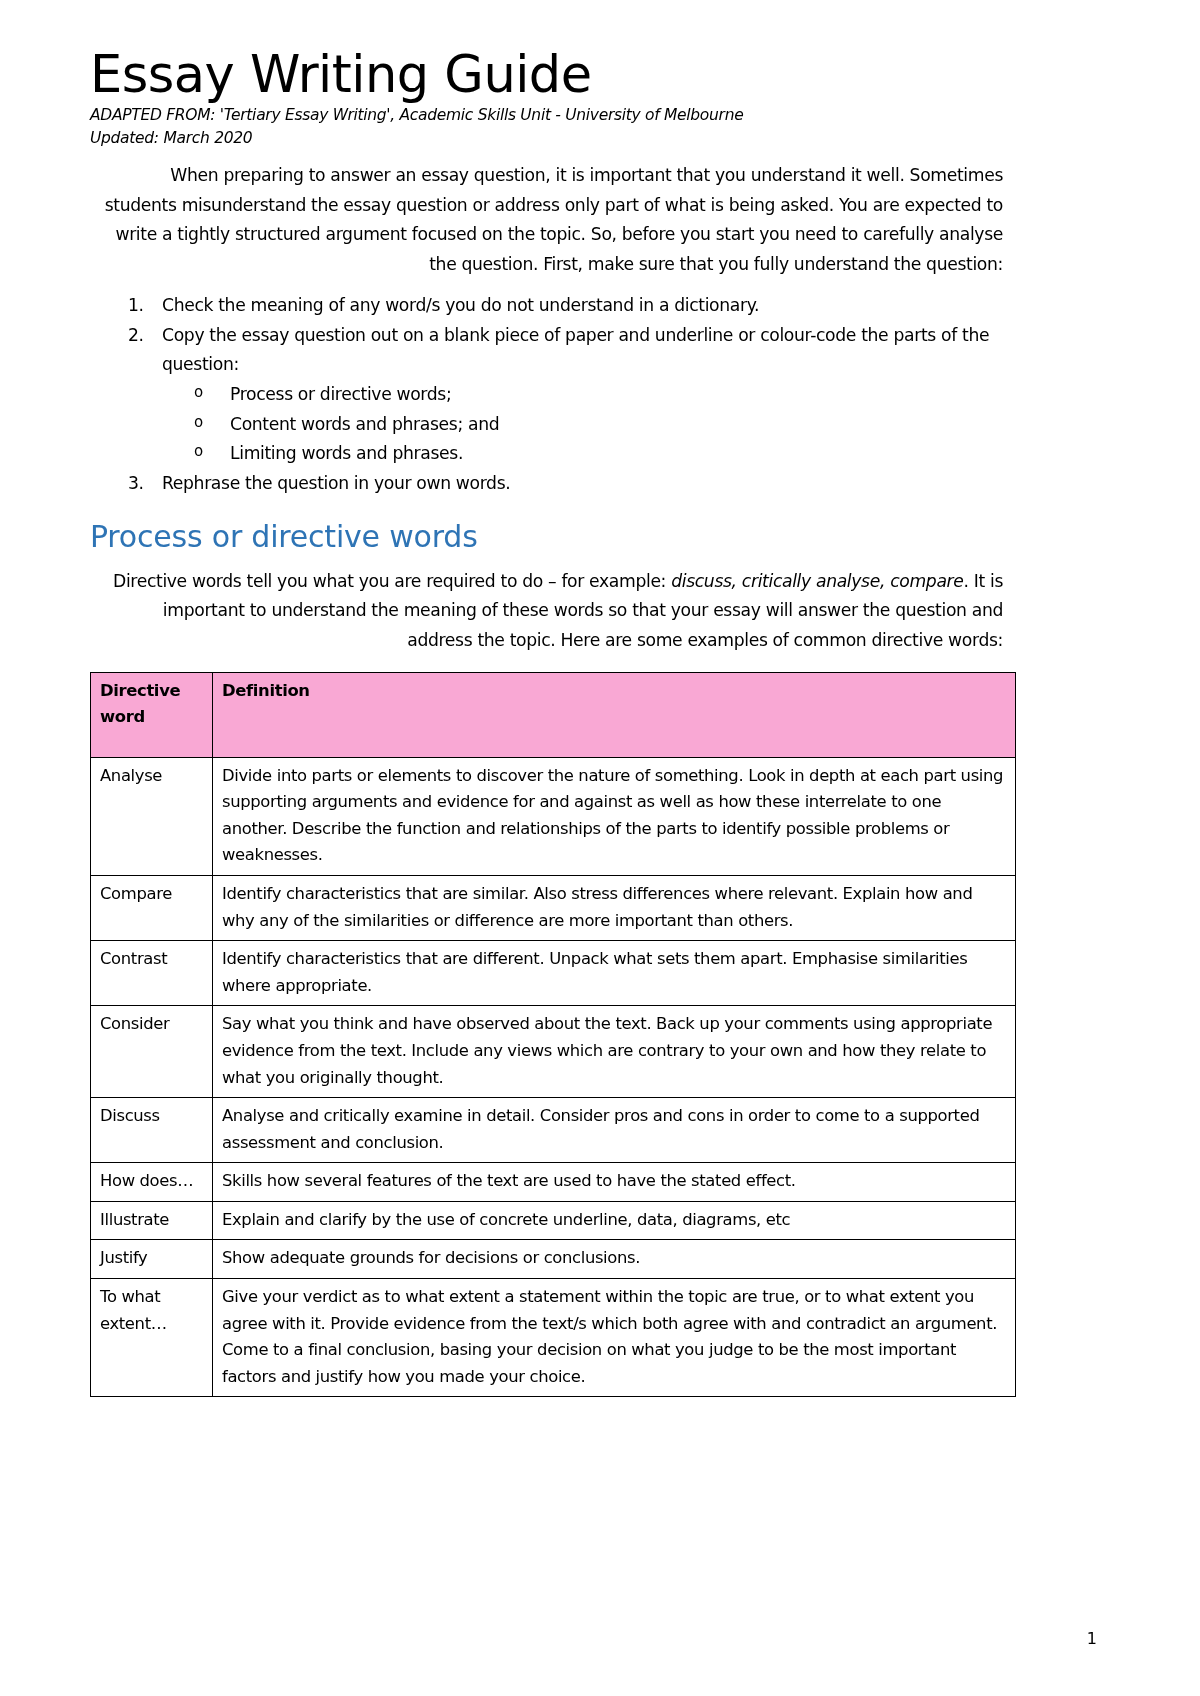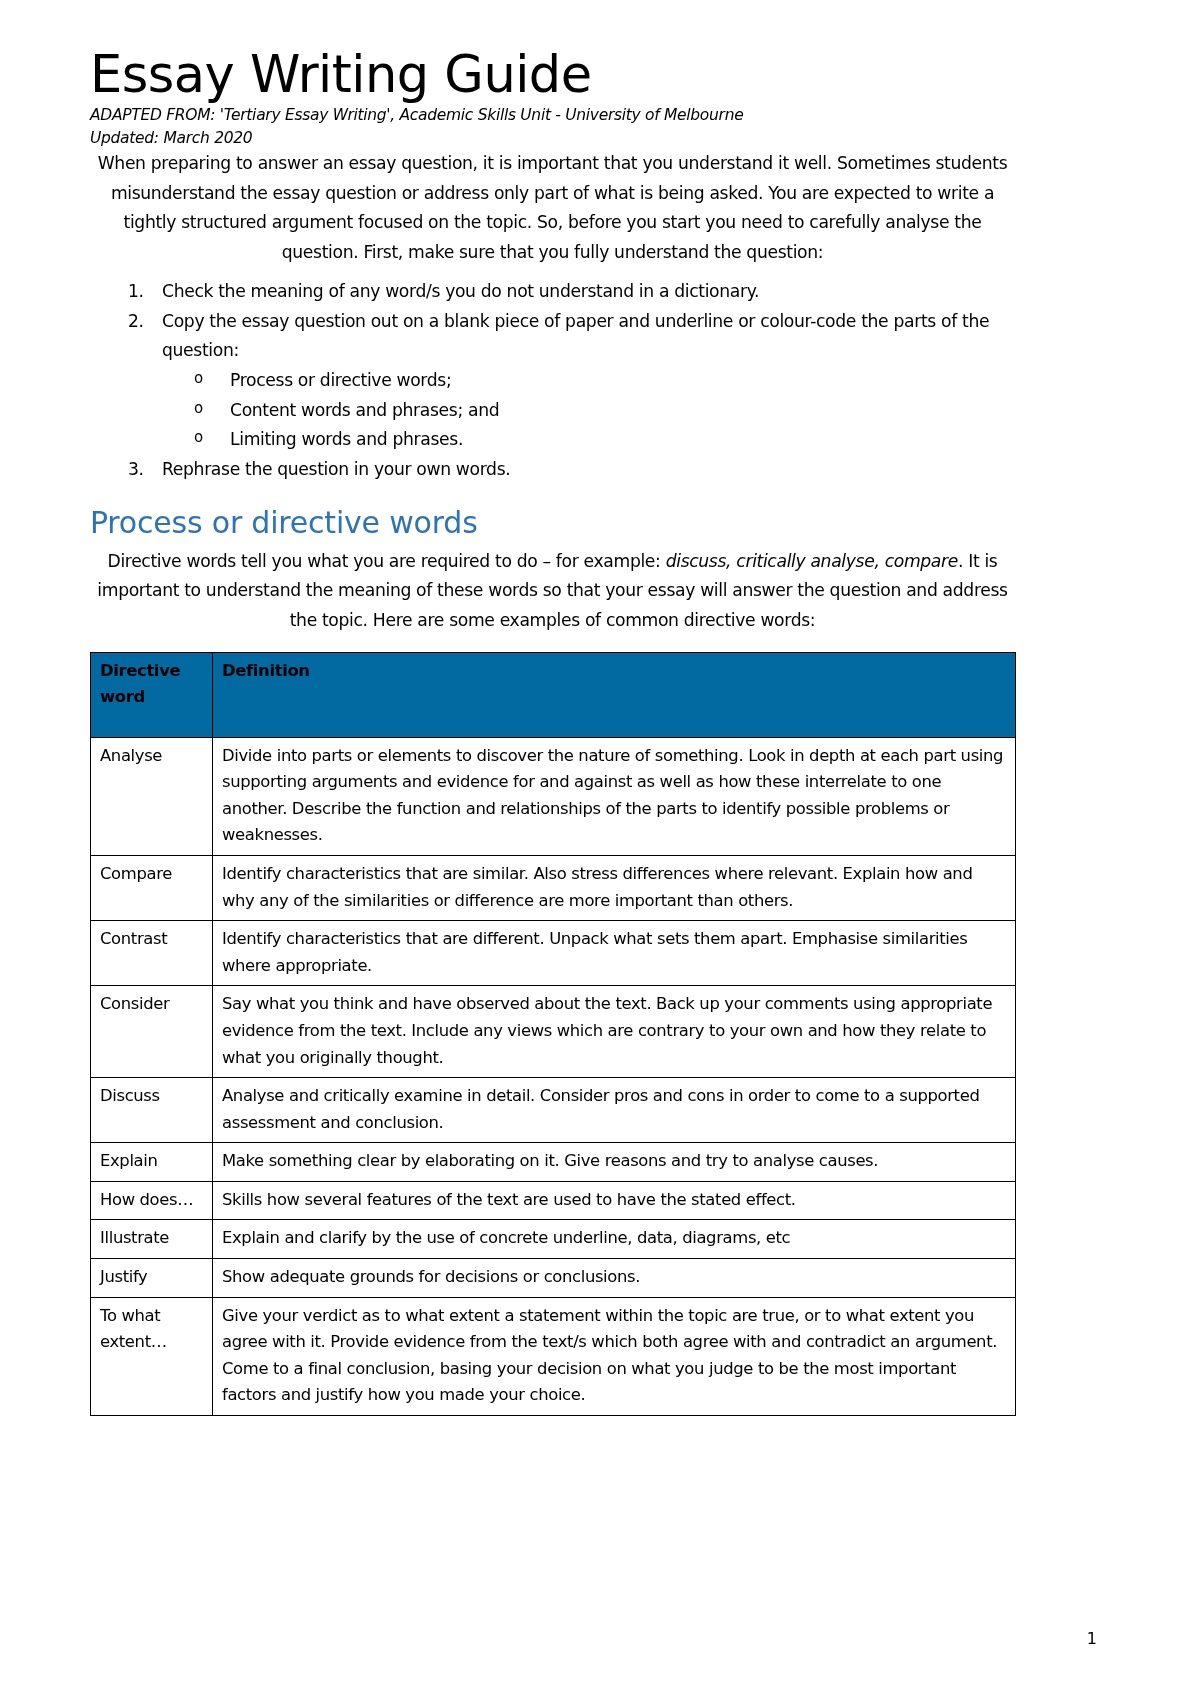--- a/index.html
+++ b/index.html
@@ -59,24 +59,24 @@
   }
   h2.section-heading.tight {
     margin-top: 22px;
   }
 
   
   p.body {
     font-family: "DejaVu Sans", sans-serif;
     font-size: 17.2px;
     line-height: 1.72;
-    margin: 0;
-    color: #000;
-    letter-spacing: -0.35px;
-    text-align: center;
+    margin: 12px;
+    color: #000;
+    letter-spacing: -0.35px;
+    text-align: right;
   }
   p.body em { font-style: italic; }
 
   
   ol.numlist {
     margin: 10px 0 0 0;
     padding: 0;
     list-style: none;
   }
   ol.numlist > li {
@@ -128,21 +128,21 @@
     border: 1.2px solid #000000;
     vertical-align: top;
     font-family: "DejaVu Sans", sans-serif;
     font-size: 16.4px;
     line-height: 1.62;
     letter-spacing: -0.35px;
     padding: 5px 8px 6px 9px;
     color: #000;
   }
   table.directive-table th {
-    background: #0369a1;
+    background: #f9a8d4;
     font-weight: bold;
     text-align: left;
     padding-bottom: 26px;
   }
   col.col-word  { width: 122px; }
   col.col-def   { width: 803px; }
 
   
   .page-number {
     position: absolute;
@@ -223,24 +223,20 @@
         </tr>
         <tr>
           <td>Consider</td>
           <td>Say what you think and have observed about the text. Back up your comments using appropriate evidence from the text. Include any views which are contrary to your own and how they relate to what you originally thought.</td>
         </tr>
         <tr>
           <td>Discuss</td>
           <td>Analyse and critically examine in detail. Consider pros and cons in order to come to a supported assessment and conclusion.</td>
         </tr>
         <tr>
-          <td>Explain</td>
-          <td>Make something clear by elaborating on it. Give reasons and try to analyse causes.</td>
-        </tr>
-        <tr>
           <td>How does…</td>
           <td>Skills how several features of the text are used to have the stated effect.</td>
         </tr>
         <tr>
           <td>Illustrate</td>
           <td>Explain and clarify by the use of concrete underline, data, diagrams, etc</td>
         </tr>
         <tr>
           <td>Justify</td>
           <td>Show adequate grounds for decisions or conclusions.</td>

